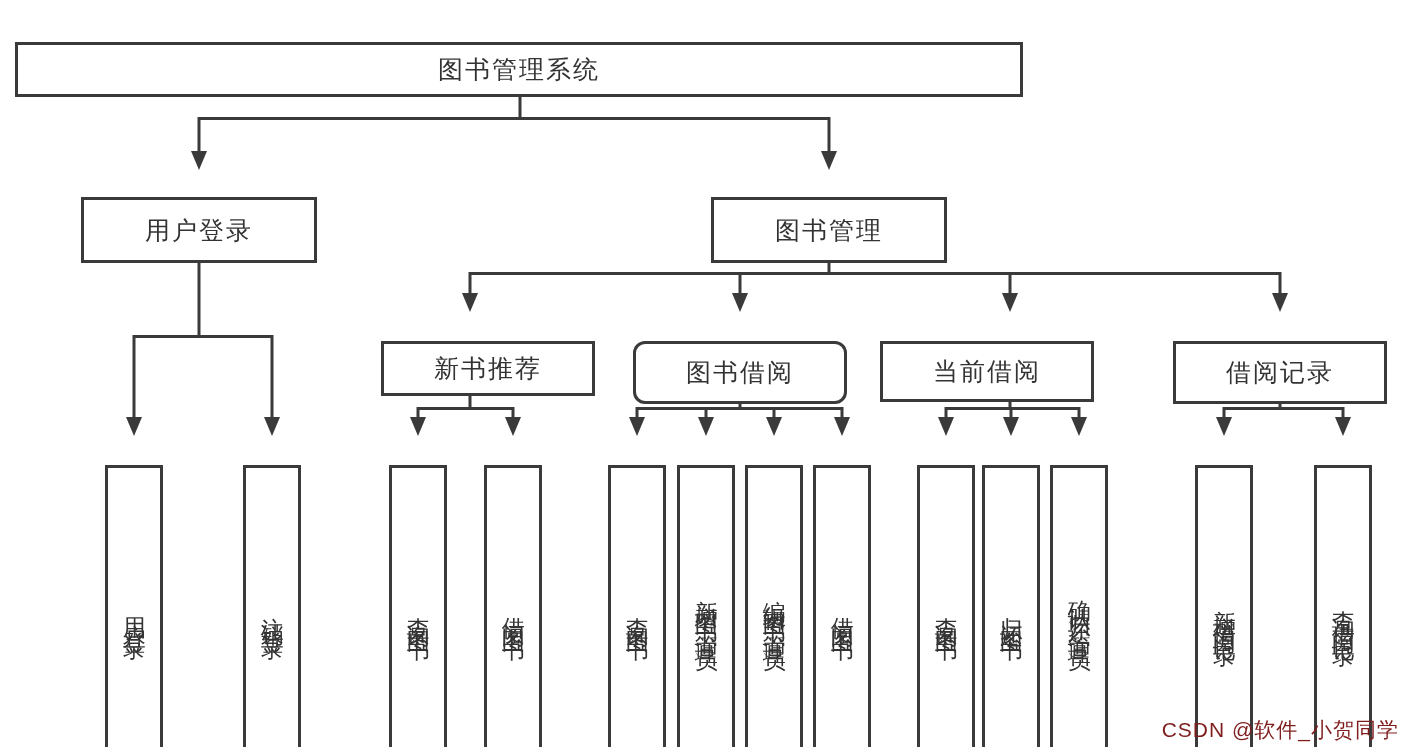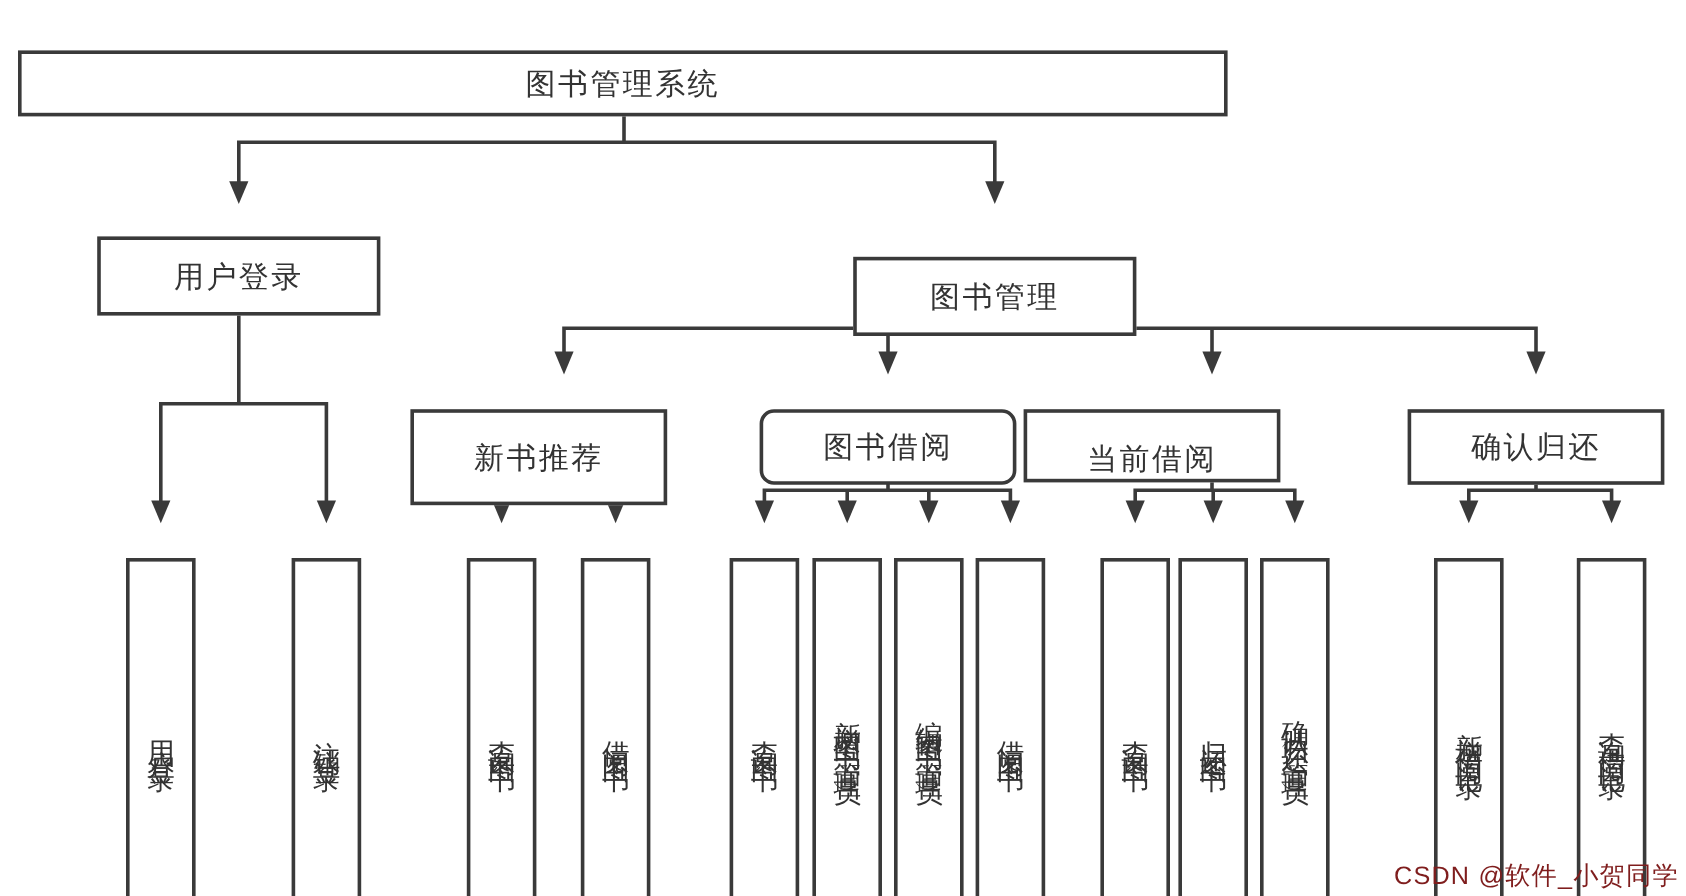--- a/index.html
+++ b/index.html
@@ -117,35 +117,35 @@
     </g>
   </svg>
 
   <div class="box" style="left:15px; top:14px; width:1008px; height:55px;">
     <span class="h-label">图书管理系统</span>
   </div>
 
   <div class="box" style="left:81px; top:169px; width:236px; height:66px;">
     <span class="h-label">用户登录</span>
   </div>
-  <div class="box" style="left:711px; top:186px; width:236px; height:66px;">
+  <div class="box" style="left:711px; top:169px; width:236px; height:66px;">
     <span class="h-label">图书管理</span>
   </div>
 
-  <div class="box" style="left:342px; top:313px; width:214px; height:80px;">
+  <div class="box" style="left:381px; top:313px; width:214px; height:55px;">
     <span class="h-label">新书推荐</span>
   </div>
   <div class="box" style="left:633px; top:313px; width:214px; height:63px;border-radius:12px;">
     <span class="h-label">图书借阅</span>
   </div>
-  <div class="box" style="left:853px; top:313px; width:214px; height:61px;align-items:flex-end;">
+  <div class="box" style="left:880px; top:313px; width:214px; height:61px;">
     <span class="h-label">当前借阅</span>
   </div>
   <div class="box" style="left:1173px; top:313px; width:214px; height:63px;">
-    <span class="h-label">确认归还</span>
+    <span class="h-label">借阅记录</span>
   </div>
 
   <div class="box" style="left:105px; top:437px; width:58px; height:296px;">
     <span class="v-label">用户登录</span>
   </div>
   <div class="box" style="left:243px; top:437px; width:58px; height:296px;">
     <span class="v-label">注销登录</span>
   </div>
 
   <div class="box" style="left:389px; top:437px; width:58px; height:296px;">

